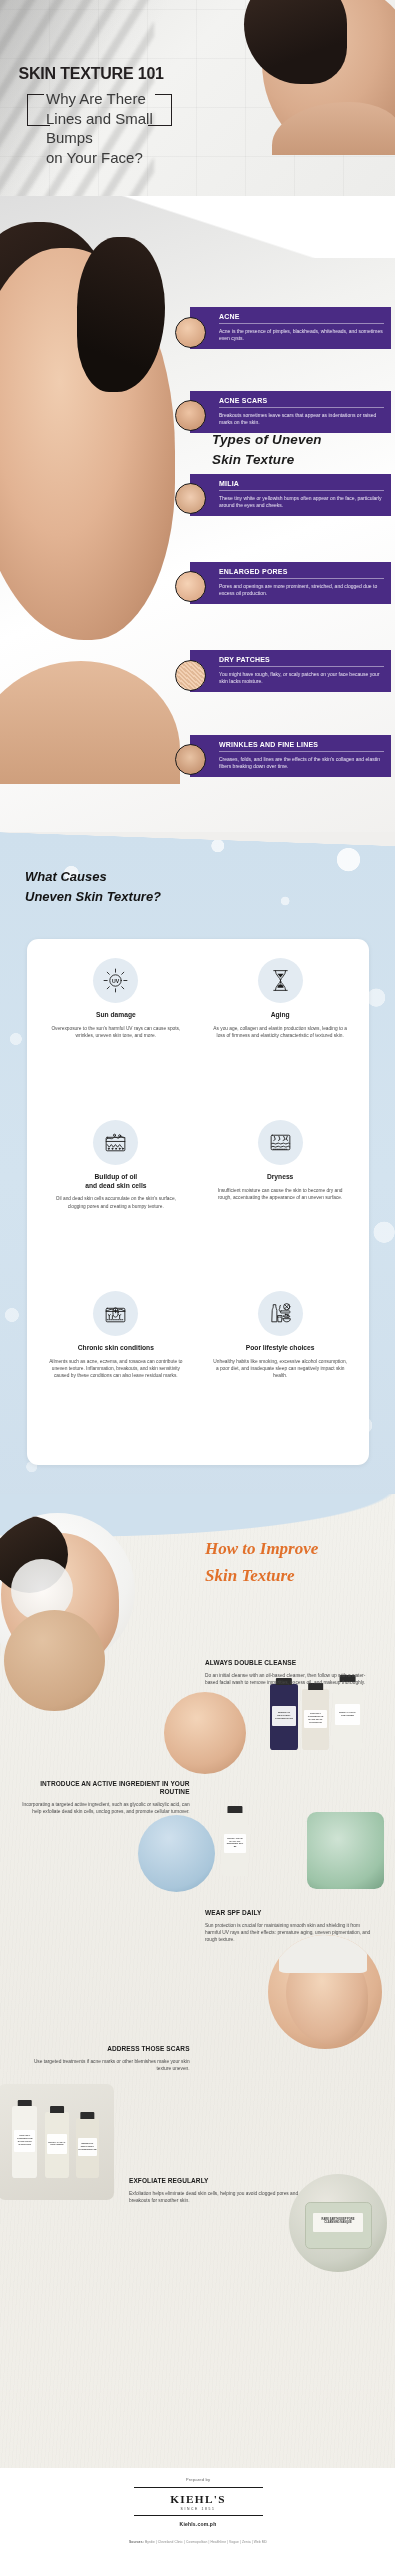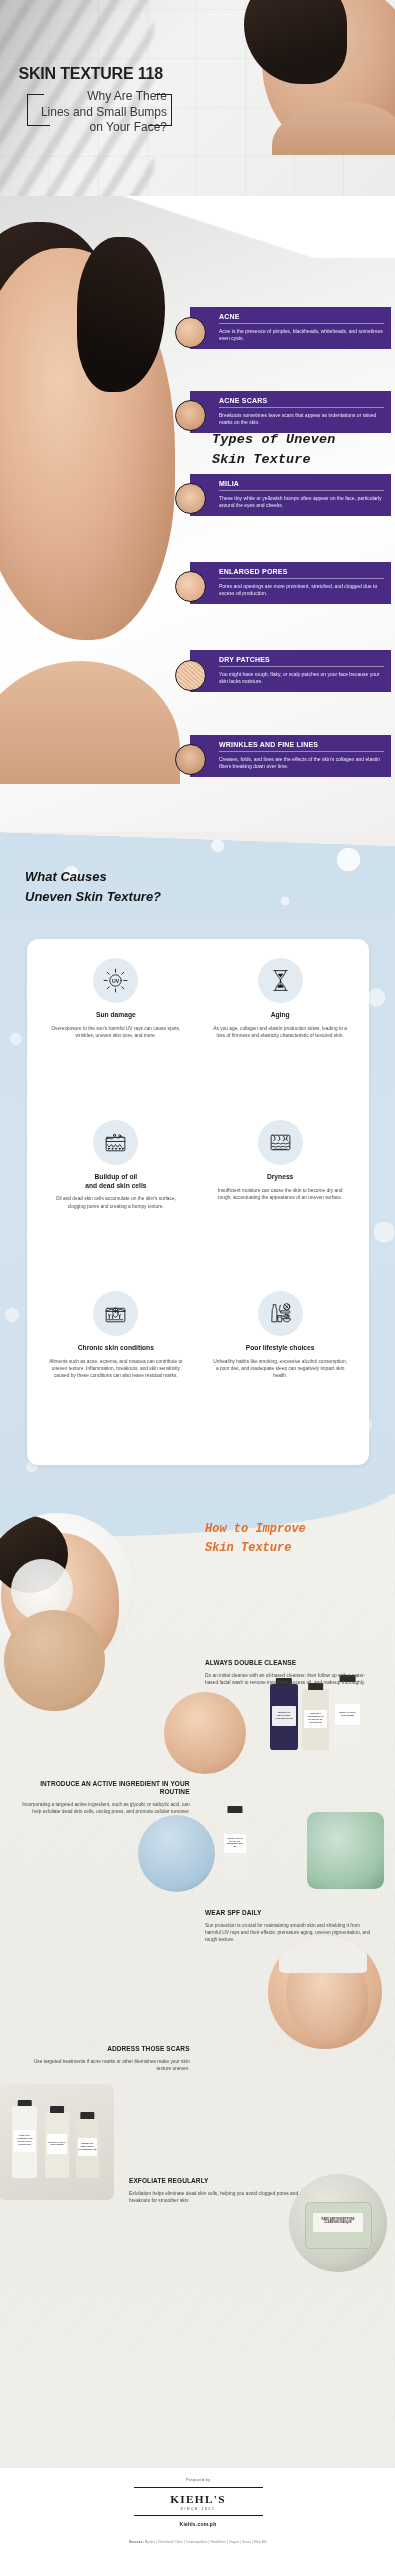--- a/index.html
+++ b/index.html
@@ -42,22 +42,22 @@
     position:absolute; right:-5.2px; bottom:-18.5px; width:129px; height:72px; border-radius:60% 40% 0 0;
     background:linear-gradient(180deg,#dcb295,#c1906f);
   }
 
   .hero-title{
     position:absolute; left:18.5px; top:65px;
     font-size:16px; font-weight:bold; letter-spacing:-0.2px; color:#231f20;
     font-family:"Liberation Sans", sans-serif;
   }
   .hero-sub{
-    position:absolute; left:33px; top:89px; width:134px; text-align:right;
-    font-size:12px; line-height:1.30; color:#3a3a3a; font-weight:400;
+    position:absolute; left:46px; top:89px; width:134px; text-align:left;
+    font-size:15px; line-height:1.30; color:#3a3a3a; font-weight:400;
   }
   .hero-rule-l, .hero-rule-r{
     position:absolute; top:94px; width:16.5px; height:1px; background:#231f20;
   }
   .hero-rule-l{ left:27px; }
   .hero-rule-r{ left:155px; }
   .hero-bracket{
     position:absolute; left:27px; top:94px; width:0.5px; height:32px; background:#231f20;
   }
   .hero-bracket2{
@@ -94,21 +94,21 @@
     border-radius:50% 50% 60% 40%;
     background:linear-gradient(200deg,#2c1f19,#130e0b 75%);
   }
   .types-photo .body2{
     position:absolute; left:-26px; bottom:-62px; width:206px; height:185px;
     border-radius:52% 48% 0 0;
     background:linear-gradient(180deg,#e4bb9c,#c4916d);
   }
 
   .script-head{
-    position:absolute; font-family:Liberation Mono, monospace; font-style:italic;
+    position:absolute; font-family:Liberation Sans, sans-serif; font-style:italic;
     font-weight:bold; color:#1b1b1b; letter-spacing:0.2px;
   }
   .types-head{ left:212px; top:234px; font-size:13.4px; line-height:1.52; }
 
   .type-card{
     position:absolute; left:190px; width:201px;
     background:#4a2b84; color:#fff; padding:6.2px 7.2px 7.2px 29px;
   }
   .type-card .tc-title{
     font-size:7px; font-weight:bold; letter-spacing:0.2px; text-transform:uppercase;
@@ -168,22 +168,22 @@
     background:
       repeating-linear-gradient(94deg, rgba(0,0,0,.012) 0 1px, rgba(0,0,0,0) 1px 3.6px),
       linear-gradient(180deg,#f2f1ec 0%, #eeece6 55%, #f1efe9 100%);
     overflow:hidden;
   }
   .improve:before{
     content:""; position:absolute; left:0; top:0; width:396px; height:88px;
     background:radial-gradient(ellipse 140% 100% at 18% -10%, #cfe0ed 0 58%, rgba(207,224,237,0) 59%);
   }
   .improve-head{
-    position:absolute; left:205px; top:26px; font-size:12px; line-height:1.6;
-    font-family:Liberation Mono, monospace; font-style:italic; font-weight:bold; color:#e1702a;
+    position:absolute; left:205px; top:41px; font-size:17px; line-height:1.6;
+    font-family:Liberation Serif, serif; font-style:italic; font-weight:bold; color:#e1702a;
   }
   .tip{ position:absolute; width:170px; }
   .tip .t-title{ font-size:6.5px; font-weight:bold; color:#1b1b1b; letter-spacing:0.1px;
     text-transform:uppercase; line-height:1.3; margin-bottom:4.1px; }
   .tip .t-desc{ font-size:4.8px; line-height:1.52; color:#4a4a4a; }
 
   .ph{ position:absolute; overflow:hidden; }
   .ph.circle{ border-radius:50%; }
   .skin-c{ background:radial-gradient(circle at 40% 32%, #f3d4b8, #dfb291 62%, #bf8e6c); }
   .blue-c{ background:radial-gradient(circle at 40% 30%, #cfe0ed, #a9c6da 70%, #7fa6c0); }
@@ -223,21 +223,21 @@
 <body>
 
 <div class="page">
 
   <section class="hero">
     <div class="hero-photo">
       <div class="skin"></div>
       <div class="hair"></div>
       <div class="shoulder"></div>
     </div>
-    <div class="hero-title">SKIN TEXTURE 118</div>
+    <div class="hero-title">SKIN TEXTURE 101</div>
     <div class="hero-rule-l"></div>
     <div class="hero-rule-r"></div>
     <div class="hero-bracket"></div>
     <div class="hero-bracket2"></div>
     <div class="hero-bracket-b"></div>
     <div class="hero-bracket-b2"></div>
     <div class="hero-sub">Why Are There<br>Lines and Small Bumps<br>on Your Face?</div>
   </section>
 
   <section class="types">

